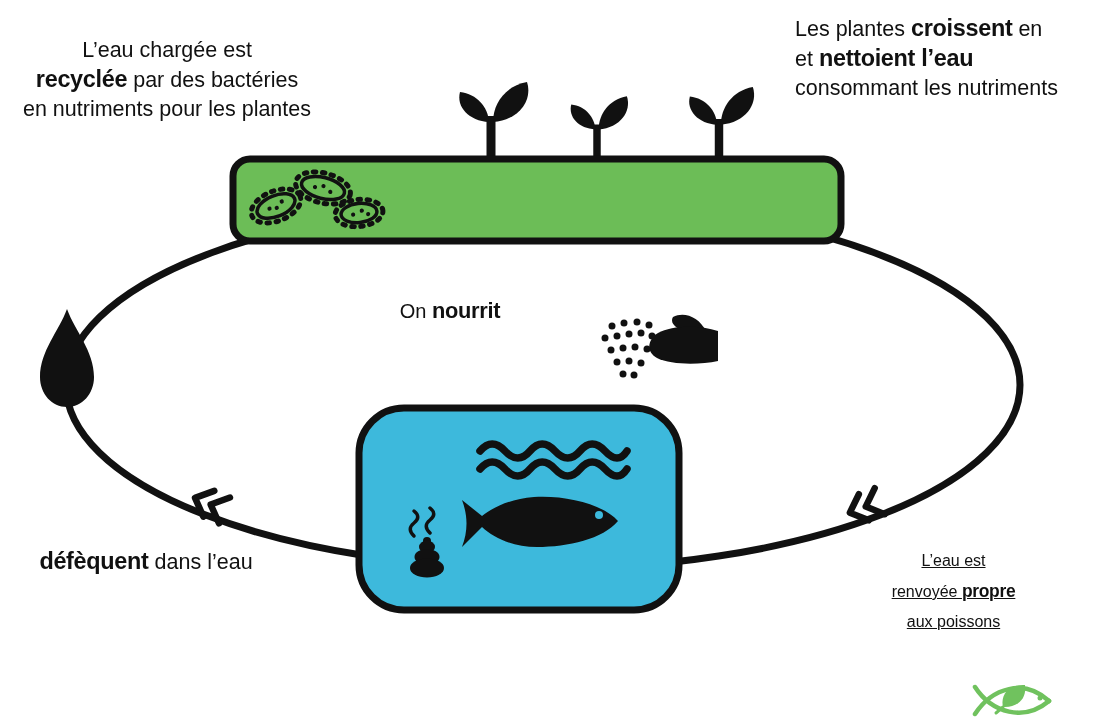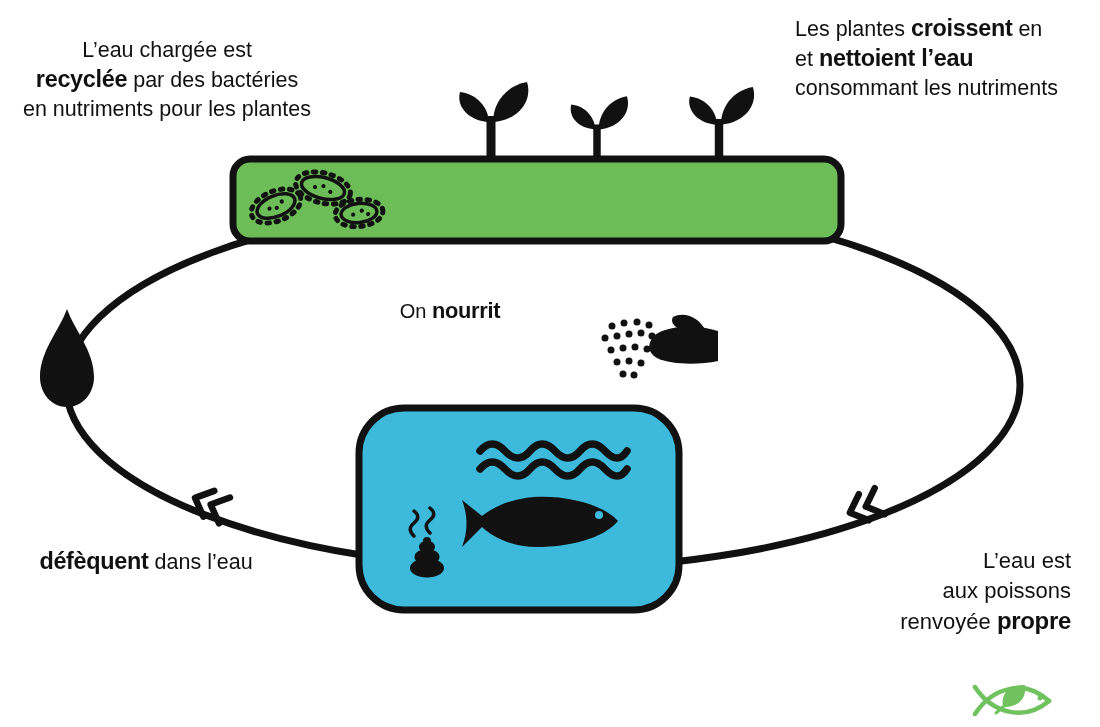--- a/index.html
+++ b/index.html
@@ -16,21 +16,21 @@
   #art{position:absolute;left:0;top:0;width:1100px;height:727px;}
   .ink-f{fill:var(--ink);}
   .ink-s{stroke:var(--ink);}
   .lbl{position:absolute;color:var(--ink);}
   .ln{white-space:nowrap;}
   .hw{font-weight:bold;font-size:1.09em;letter-spacing:-0.3px;}
   .lbl-tl{left:0px;top:36px;width:334px;text-align:center;font-size:21.5px;line-height:29px;}
   .lbl-tr{left:795px;top:14px;width:305px;text-align:left;font-size:21.5px;line-height:29px;}
   .lbl-c{left:318px;top:286px;width:264px;text-align:center;font-size:20px;line-height:34px;margin-top:8px;}
   .lbl-bl{left:22px;top:546px;width:248px;text-align:center;font-size:21.5px;line-height:30px;}
-  .lbl-br{left:836px;top:546px;width:235px;text-align:right;font-size:22px;line-height:30px;}
+  .lbl-br{left:836px;top:546px;width:235px;text-align:center;font-size:16px;line-height:30px;text-decoration:underline;}
 </style>
 <title>Cycle aquaponique</title></head>
 <body>
 
 <div id="stage">
 
   <svg id="art" viewBox="0 0 1100 727">
 
     <ellipse cx="543" cy="385" rx="477" ry="184" fill="none" class="ink-s" stroke-width="7"></ellipse>
 
@@ -163,17 +163,17 @@
   <div class="lbl lbl-c">
     <div class="ln"><span>On </span><span class="hw">nourrit</span></div>
   </div>
 
   <div class="lbl lbl-bl">
     <div class="ln"><span class="hw">défèquent</span><span> dans l’eau</span></div>
   </div>
 
   <div class="lbl lbl-br">
     <div class="ln"><span>L’eau est</span></div>
+    <div class="ln"><span>renvoyée </span><span class="hw">propre</span></div>
     <div class="ln"><span>aux poissons</span></div>
-    <div class="ln"><span>renvoyée </span><span class="hw">propre</span></div>
   </div>
 
 </div>
 
 </body></html>

